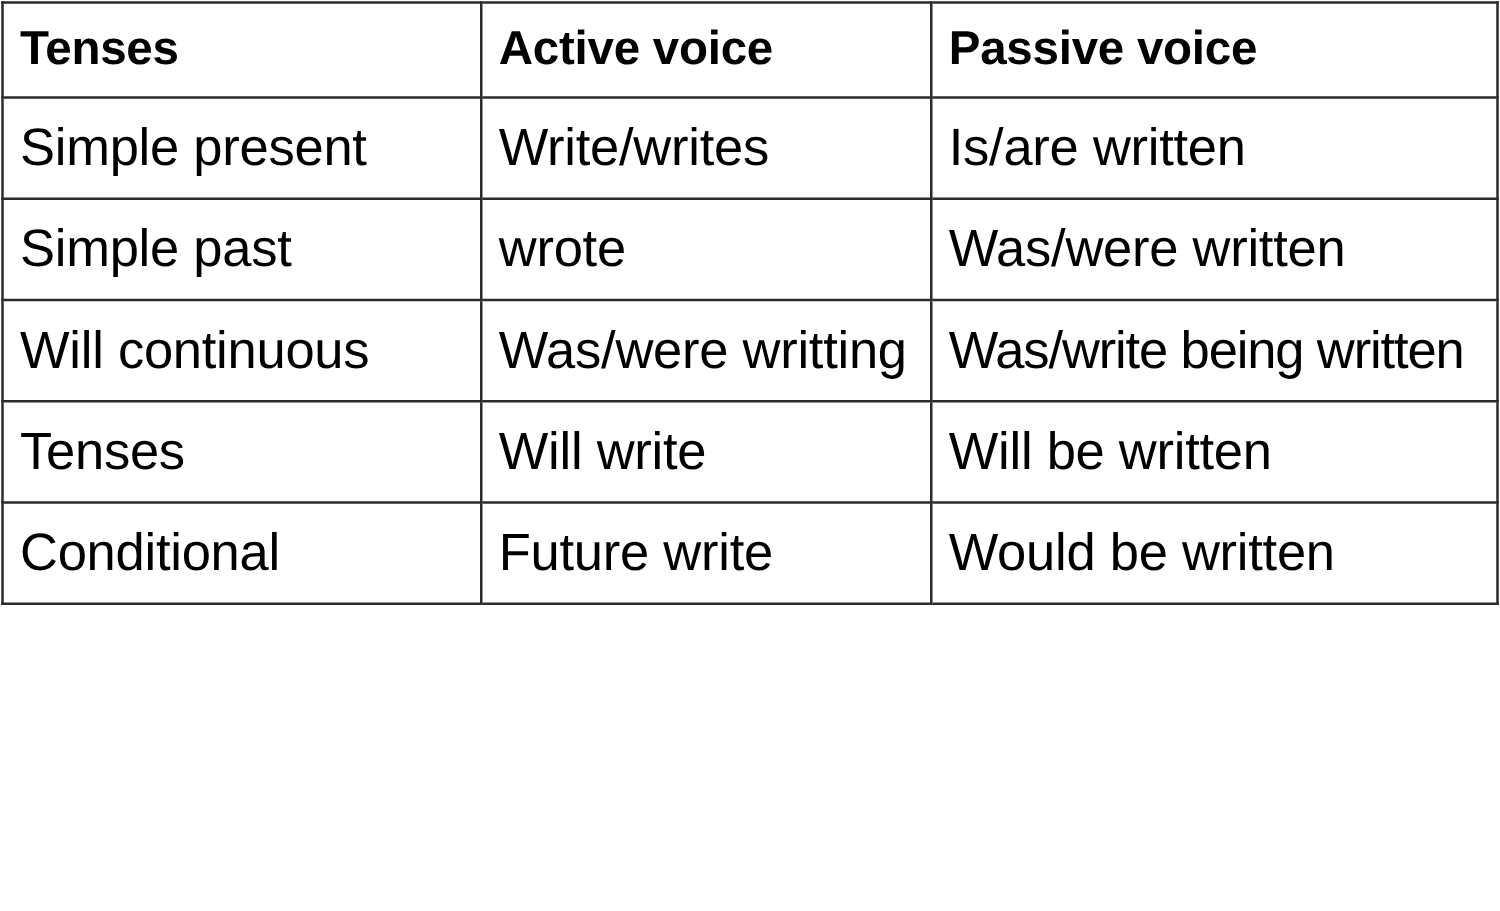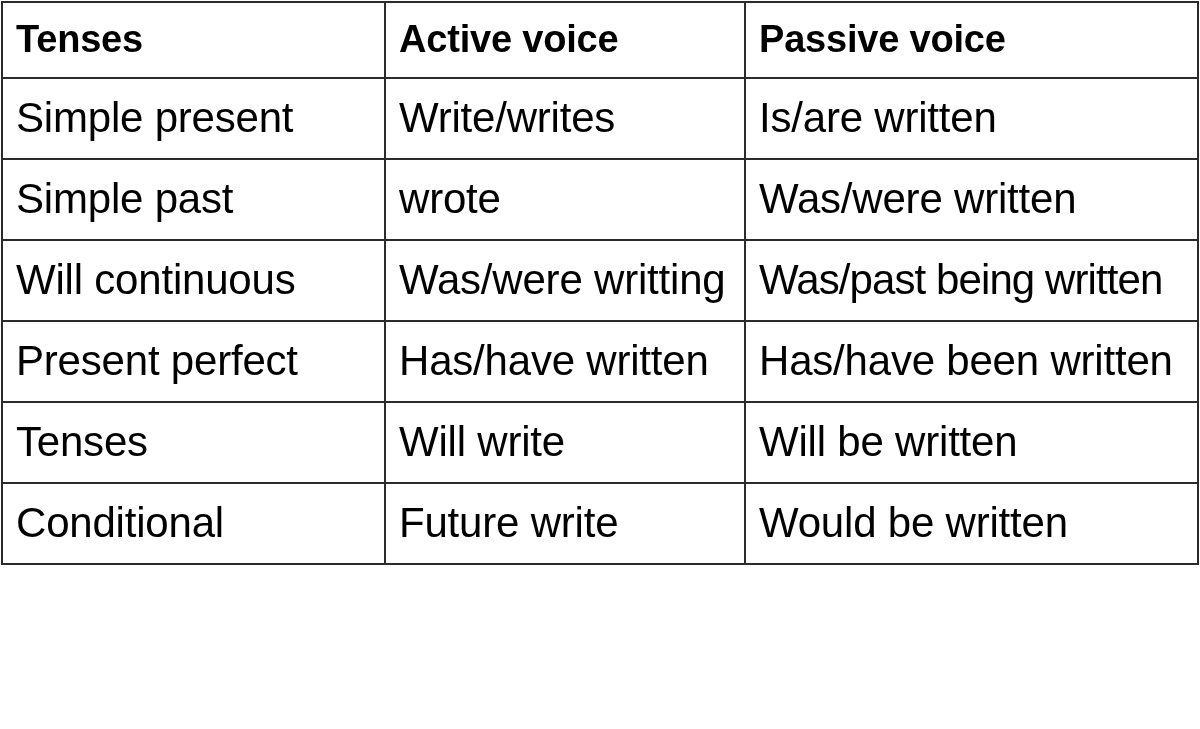--- a/index.html
+++ b/index.html
@@ -101,28 +101,23 @@
 
       <tr>
         <td>Simple past</td>
         <td>wrote</td>
         <td>Was/were written</td>
       </tr>
 
       <tr>
         <td>Will continuous</td>
         <td>Was/were writting</td>
-        <td class="tight">Was/past being written</td>
+        <td class="tight">Was/write being written</td>
       </tr>
 
-      <tr>
-        <td>Present perfect</td>
-        <td>Has/have written</td>
-        <td>Has/have been written</td>
-      </tr>
 
 
       <tr>
         <td>Tenses</td>
         <td>Will write</td>
         <td>Will be written</td>
       </tr>
 
       <tr>
         <td>Conditional</td>

